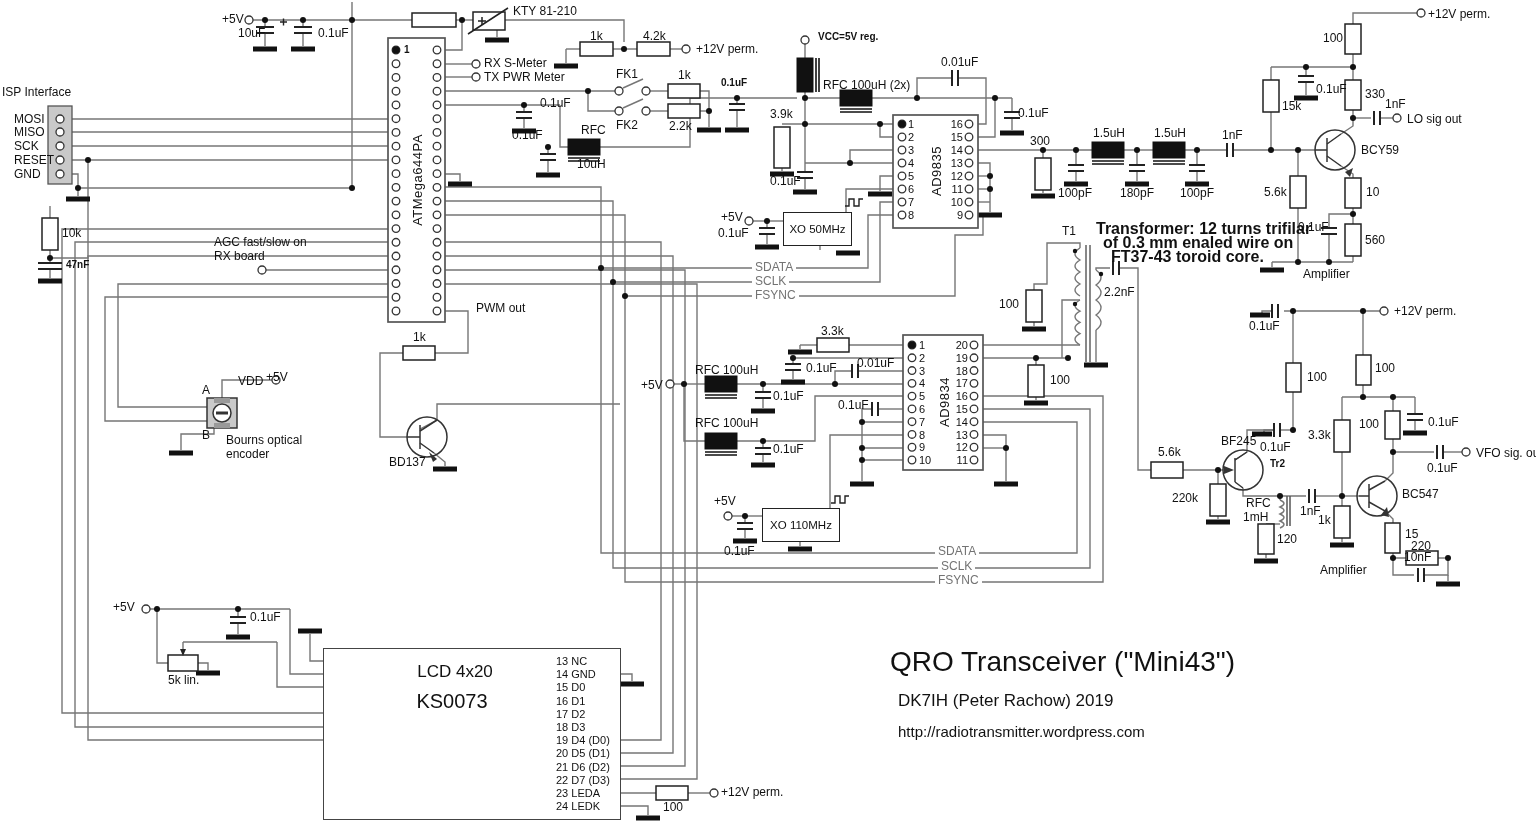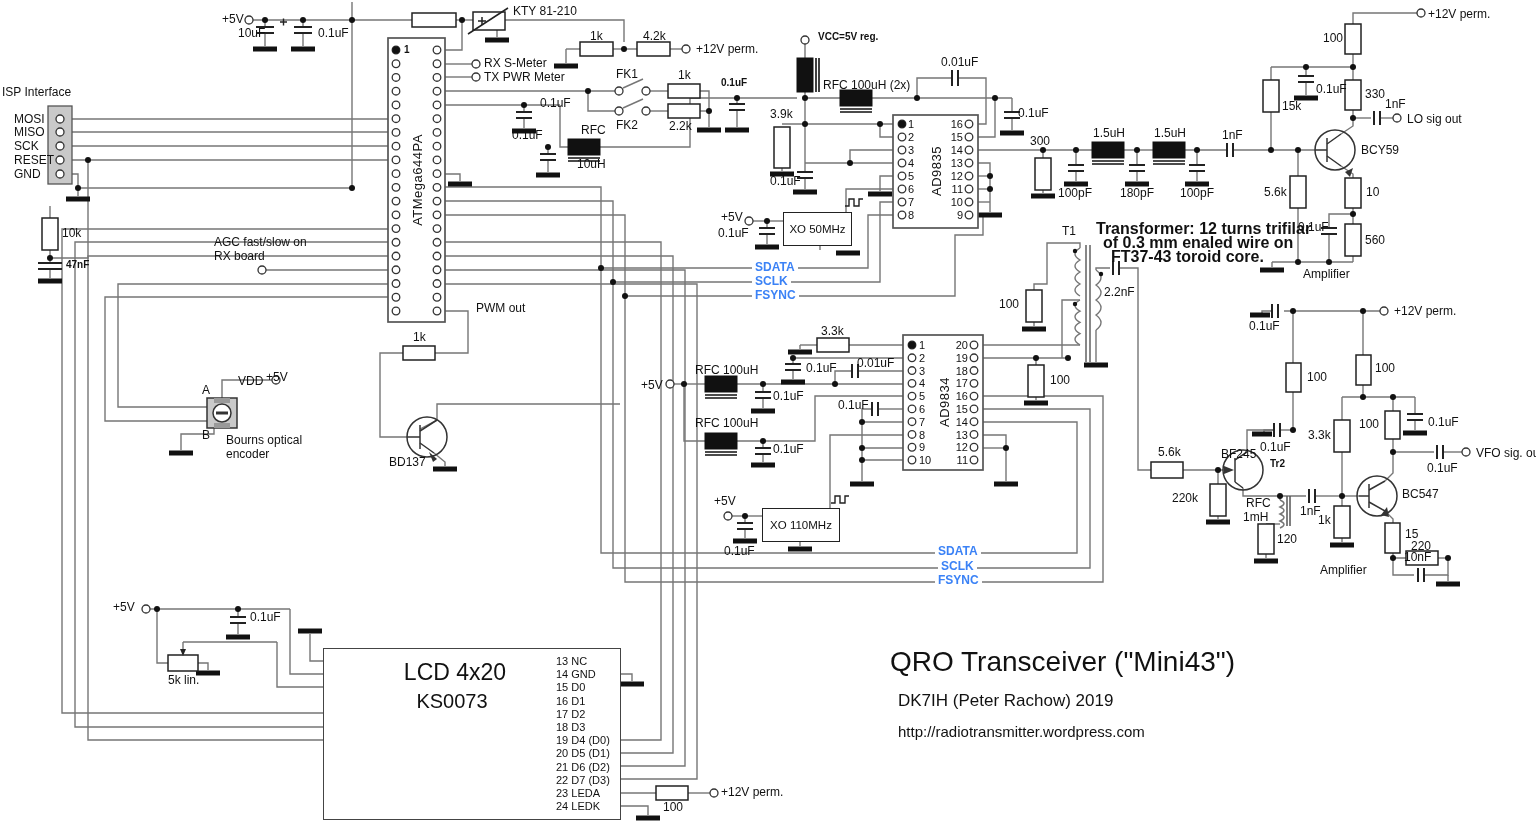--- a/index.html
+++ b/index.html
@@ -10,31 +10,31 @@
   .comp{stroke:#222;stroke-width:1.5;fill:#fff;}
   .ind{fill:#111;stroke:#111;}
   .gnd{stroke:#111;stroke-width:5;fill:none;}
   .plate{stroke:#222;stroke-width:2;fill:none;}
   .pin{fill:#fff;stroke:#333;stroke-width:1.3;}
   .dot{fill:#111;}
   .icbox{fill:#fff;stroke:#555;stroke-width:1.7;}
   .lbl{position:absolute;font-size:12px;line-height:12px;white-space:pre;}
   .lbl.sm{font-size:16px;font-weight:bold;}
   .lbl.b{font-weight:bold;font-size:10px;}
-  .lbl.bus{font-weight:bold;background:#fff;padding:0 3px;color:#3b82f6;}
+  .lbl.bus{font-weight:normal;background:#fff;padding:0 3px;color:#737373;}
   .vlabel{position:absolute;transform:translate(-50%,-50%) rotate(-90deg);
           font-size:13px;white-space:nowrap;letter-spacing:.5px;}
   .pincol{position:absolute;font-size:11px;}
   .pincol div{height:13px;line-height:13px;}
   .pincol.p34 div{height:12.8px;line-height:12.8px;}
   .pincol.lcd div{height:13.2px;line-height:13.2px;font-size:11px;}
   .ralign{text-align:right;width:22px;}
   .lcdbox{position:absolute;left:323px;top:648px;width:296px;height:170px;
           background:#fff;border:1.7px solid #444;}
-  .lcdtitle{position:absolute;transform:translate(-50%,-50%);font-size:23px;}
+  .lcdtitle{position:absolute;transform:translate(-50%,-50%);font-size:17px;}
   .lcdtitle2{position:absolute;transform:translate(-50%,-50%);font-size:20px;}
   .xobox{position:absolute;background:#fff;border:1.6px solid #222;display:flex;
          align-items:center;justify-content:center;font-size:11.5px;}
   .titleblock{position:absolute;left:890px;top:645px;width:600px;}
   .titleblock .t1{font-size:28px;line-height:34px;}
   .titleblock .t2{font-size:17px;margin-top:12px;margin-left:8px;}
   .titleblock .t3{font-size:15px;margin-top:12px;margin-left:8px;}
 </style>
 </head>
 <body>
@@ -734,21 +734,21 @@
       <span class="lbl bus" style="left: 935px; top: 545px;">SDATA</span>
       <span class="lbl bus" style="left: 938px; top: 560px;">SCLK</span>
       <span class="lbl bus" style="left: 935px; top: 574px;">FSYNC</span>
       <span class="lbl" style="left: 1249px; top: 320px;">0.1uF</span>
       <span class="lbl" style="left: 1394px; top: 305px;">+12V perm.</span>
       <span class="lbl" style="left: 1307px; top: 371px;">100</span>
       <span class="lbl" style="left: 1375px; top: 362px;">100</span>
       <span class="lbl" style="left: 1308px; top: 429px;">3.3k</span>
       <span class="lbl" style="left: 1359px; top: 418px;">100</span>
       <span class="lbl" style="left: 1428px; top: 416px;">0.1uF</span>
-      <span class="lbl" style="left: 1221px; top: 448px;">BF245</span>
+      <span class="lbl" style="left: 1221px; top: 435px;">BF245</span>
       <span class="lbl" style="left: 1260px; top: 441px;">0.1uF</span>
       <span class="lbl b" style="left: 1270px; top: 458px;">Tr2</span>
       <span class="lbl" style="left: 1158px; top: 446px;">5.6k</span>
       <span class="lbl" style="left: 1172px; top: 492px;">220k</span>
       <span class="lbl" style="left: 1246px; top: 497px;">RFC</span>
       <span class="lbl" style="left: 1243px; top: 511px;">1mH</span>
       <span class="lbl" style="left: 1277px; top: 533px;">120</span>
       <span class="lbl" style="left: 1300px; top: 505px;">1nF</span>
       <span class="lbl" style="left: 1318px; top: 514px;">1k</span>
       <span class="lbl" style="left: 1402px; top: 488px;">BC547</span>

